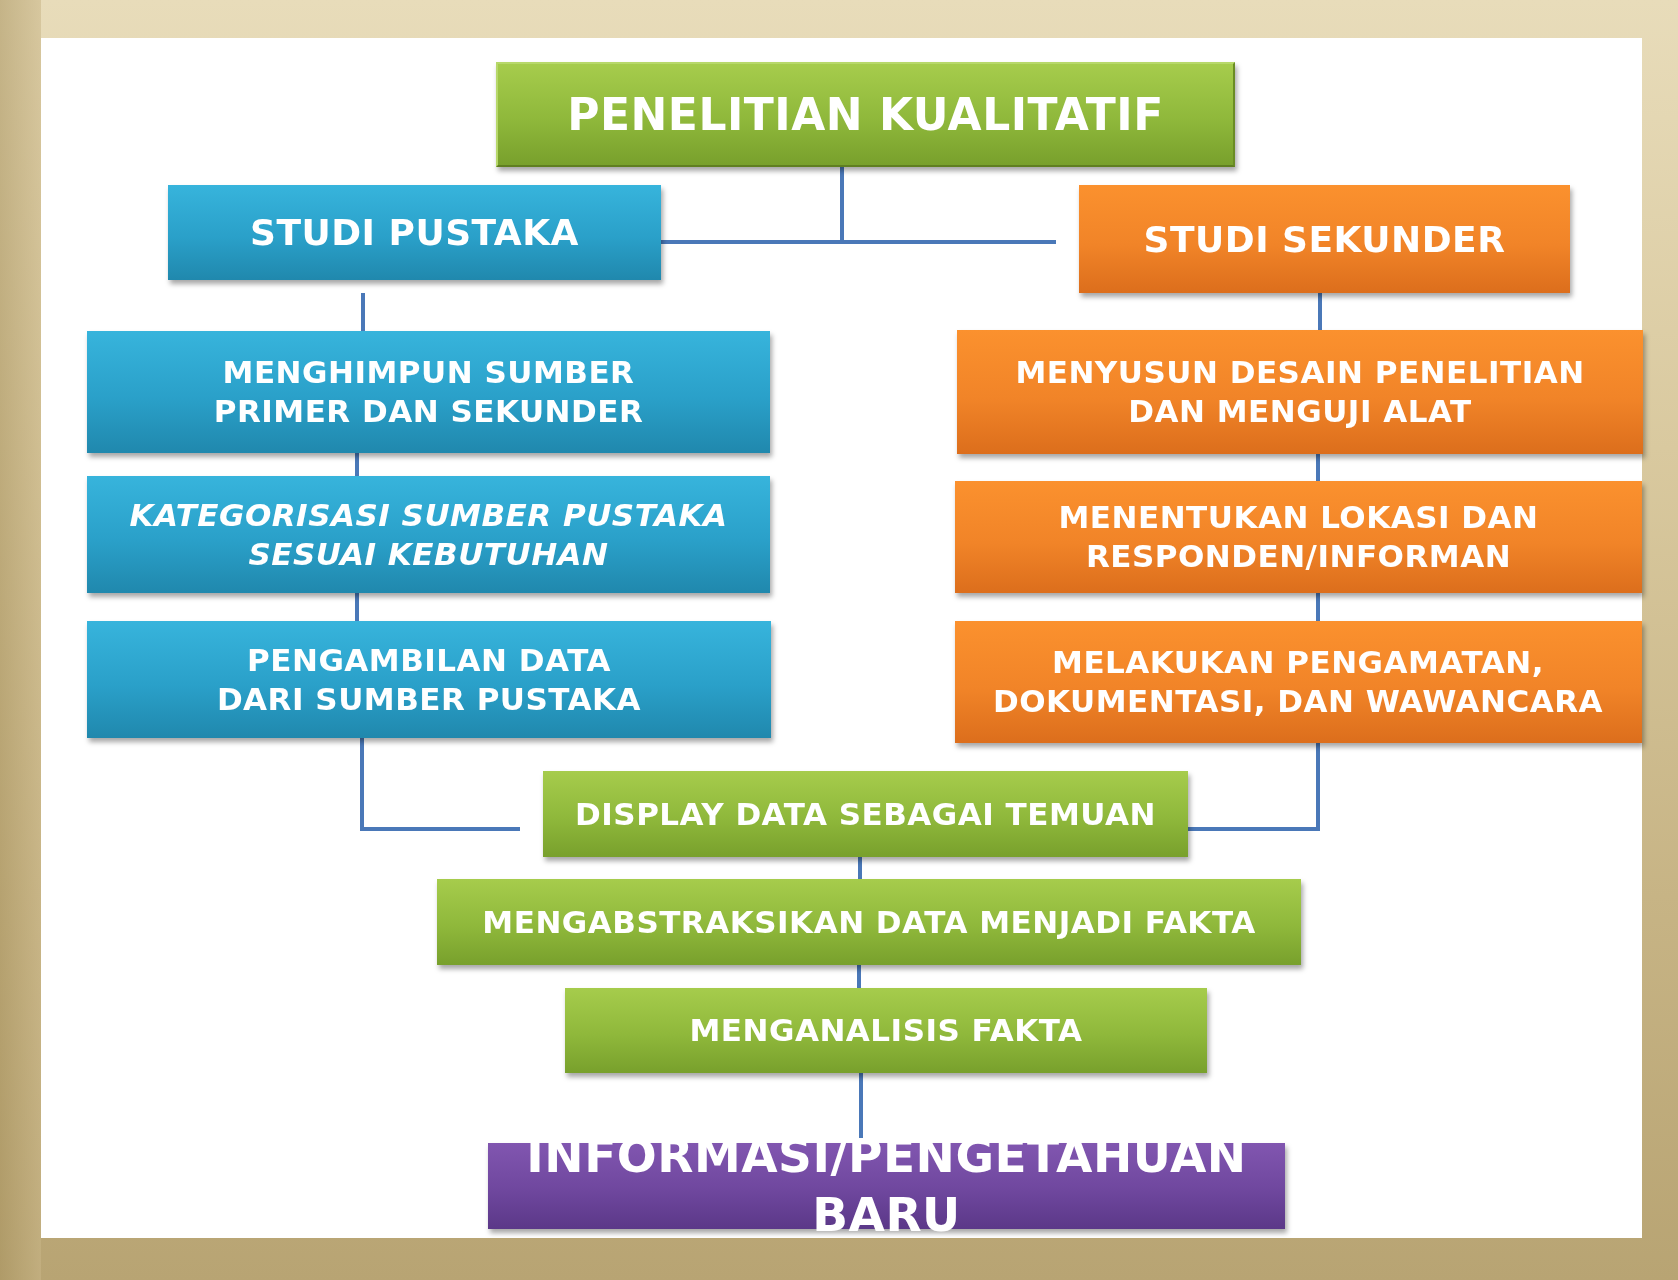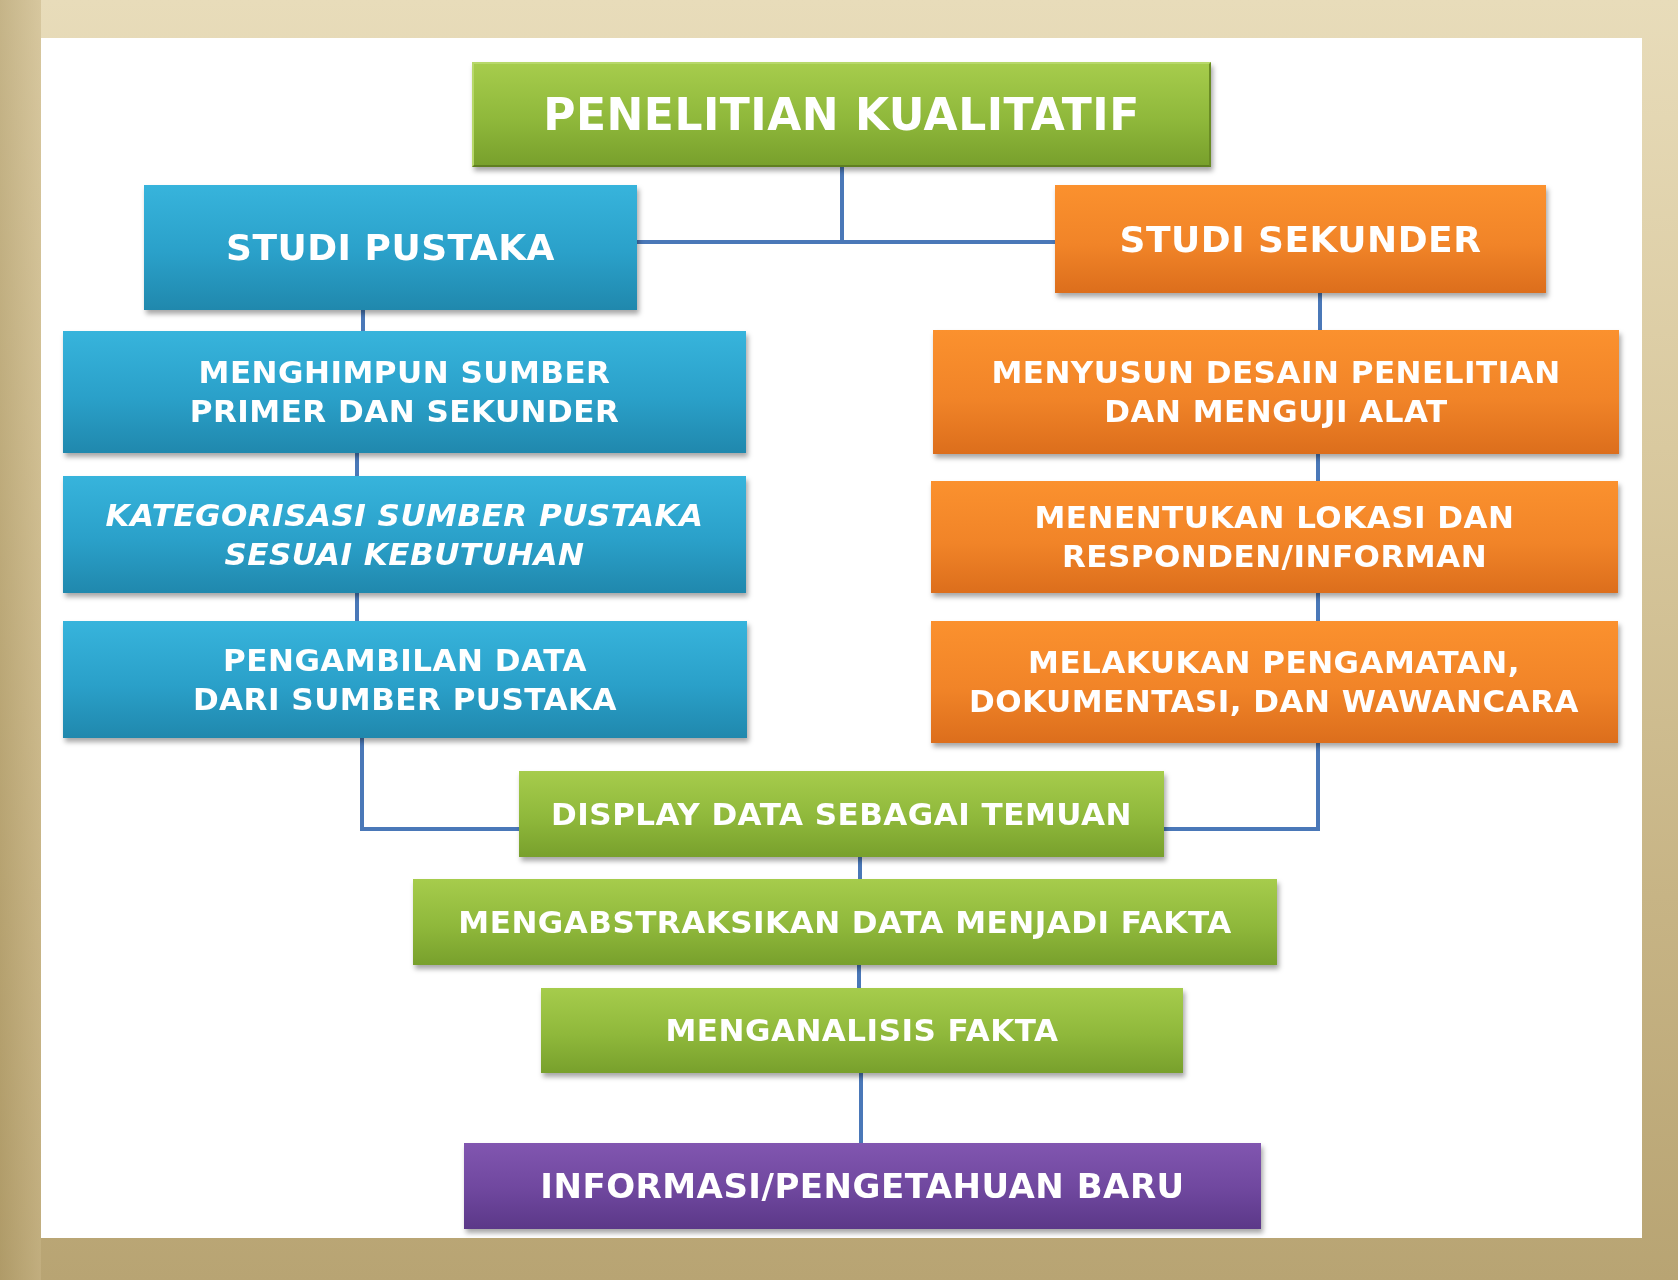--- a/index.html
+++ b/index.html
@@ -15,42 +15,42 @@
   }
   .panel {
     position:absolute; left:41px; top:38px; width:1601px; height:1200px;
     background:#ffffff;
   }
   .box {
     position:absolute; display:flex; align-items:center; justify-content:center;
     text-align:center; color:#ffffff; font-weight:bold;
     box-shadow: 2px 4px 5px rgba(0,0,0,0.35);
     line-height:1.25; letter-spacing:0.5px;
-    box-sizing:border-box; padding:0 8px;
+    box-sizing:border-box; padding:0 8px;margin-left:24px;
   }
   .green {
     background: linear-gradient(180deg, #a6cc4c 0%, #8fb83b 55%, #78a02c 100%);
   }
   .green.bevel {
     border:2px solid #b7d86a; border-bottom-color:#5f7f20; border-right-color:#6a8c24;
   }
   .blue {
     background: linear-gradient(180deg, #37b4dc 0%, #2aa0c9 55%, #2088ad 100%);
   }
   .orange {
     background: linear-gradient(180deg, #fb912e 0%, #f18428 55%, #dc6e1c 100%);
   }
   .purple {
     background: linear-gradient(180deg, #8156b0 0%, #6f479e 55%, #5b3888 100%);
   }
   .line { position:absolute; background:#4a78b8; }
   .t-title { font-size:44px; }
   .t-head { font-size:36px; }
   .t-step { font-size:31px; }
-  .t-final { font-size:34px; }
+  .t-final { font-size:47px; }
 </style>
 </head>
 <body>
 
 <div class="bg-edge-left"></div>
 <div class="panel"></div>
 
 <div class="line" style="left:840px; top:167px; width:4px; height:76px;"></div>
 <div class="line" style="left:637px; top:240px; width:419px; height:4px;"></div>
 
@@ -67,21 +67,21 @@
 <div class="line" style="left:1164px; top:827px; width:156px; height:4px;"></div>
 
 <div class="line" style="left:858px; top:857px; width:4px; height:22px;"></div>
 <div class="line" style="left:857px; top:965px; width:4px; height:23px;"></div>
 <div class="line" style="left:859px; top:1073px; width:4px; height:70px;"></div>
 
 <div class="box green bevel t-title" style="left:472px; top:62px; width:739px; height:105px;">
   <span>PENELITIAN KUALITATIF</span>
 </div>
 
-<div class="box blue t-head" style="left:144px; top:185px; width:493px; height:125px;">
+<div class="box blue t-head" style="left:144px; top:185px; width:493px; height:95px;">
   <span>STUDI PUSTAKA</span>
 </div>
 <div class="box orange t-head" style="left:1055px; top:185px; width:491px; height:108px;">
   <span>STUDI SEKUNDER</span>
 </div>
 
 <div class="box blue t-step" style="left:63px; top:331px; width:683px; height:122px; flex-direction:column;text-align:center;">
   <span>MENGHIMPUN SUMBER</span>
   <span>PRIMER DAN SEKUNDER</span>
 </div>

